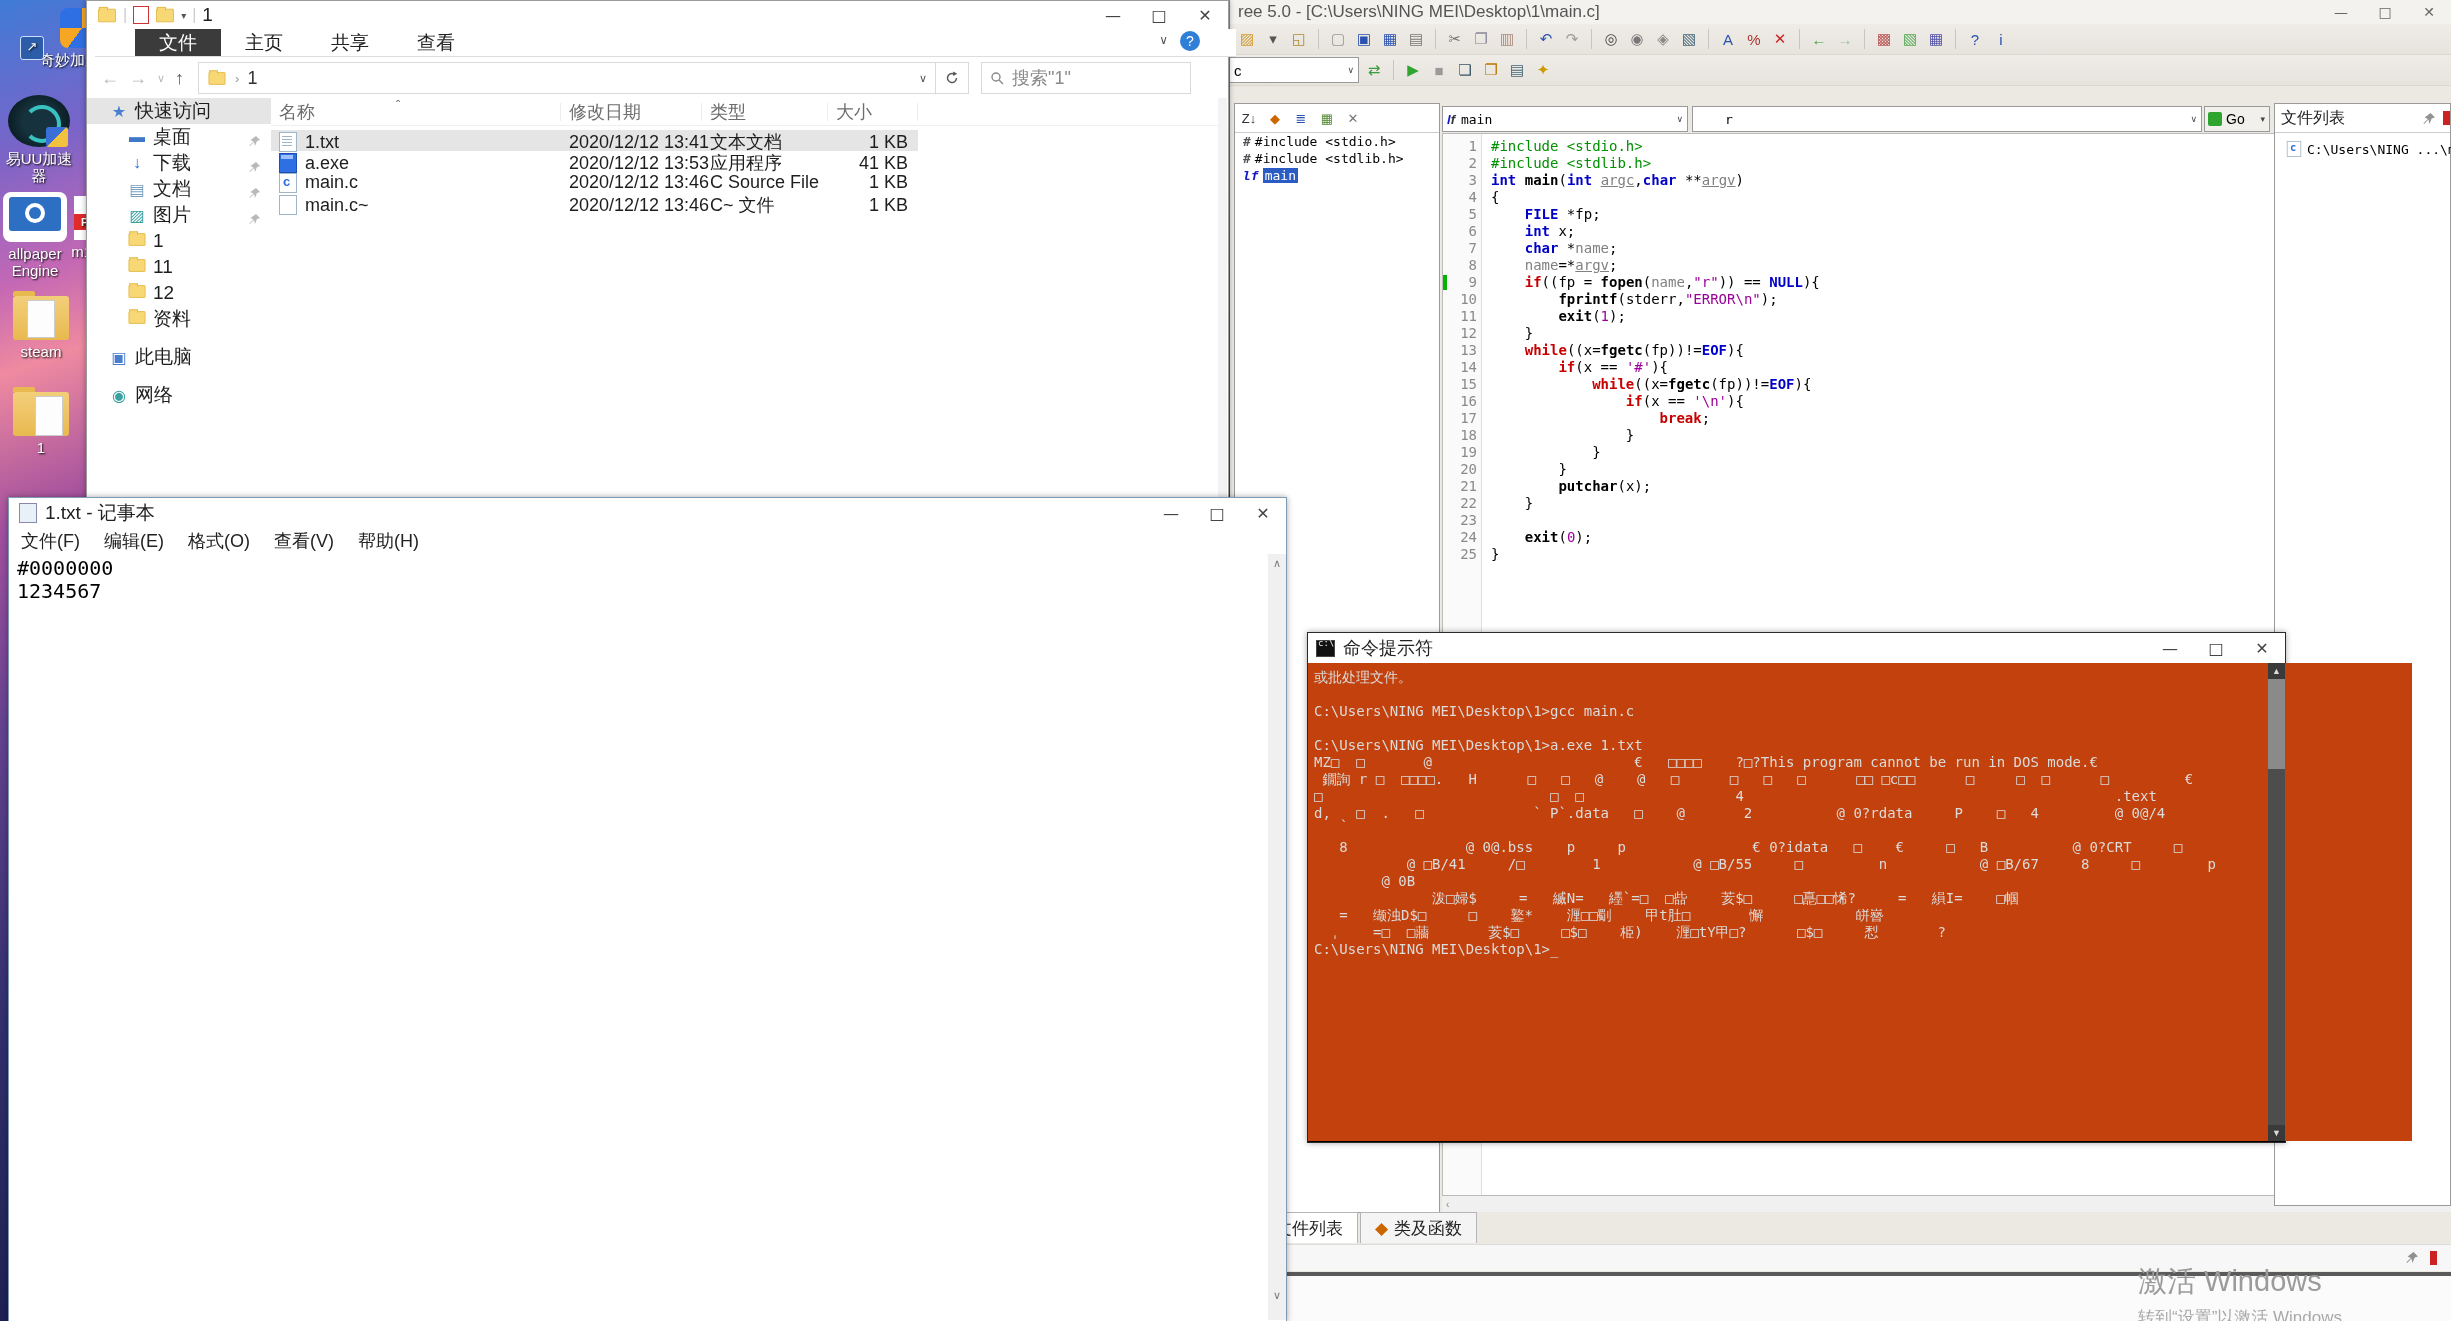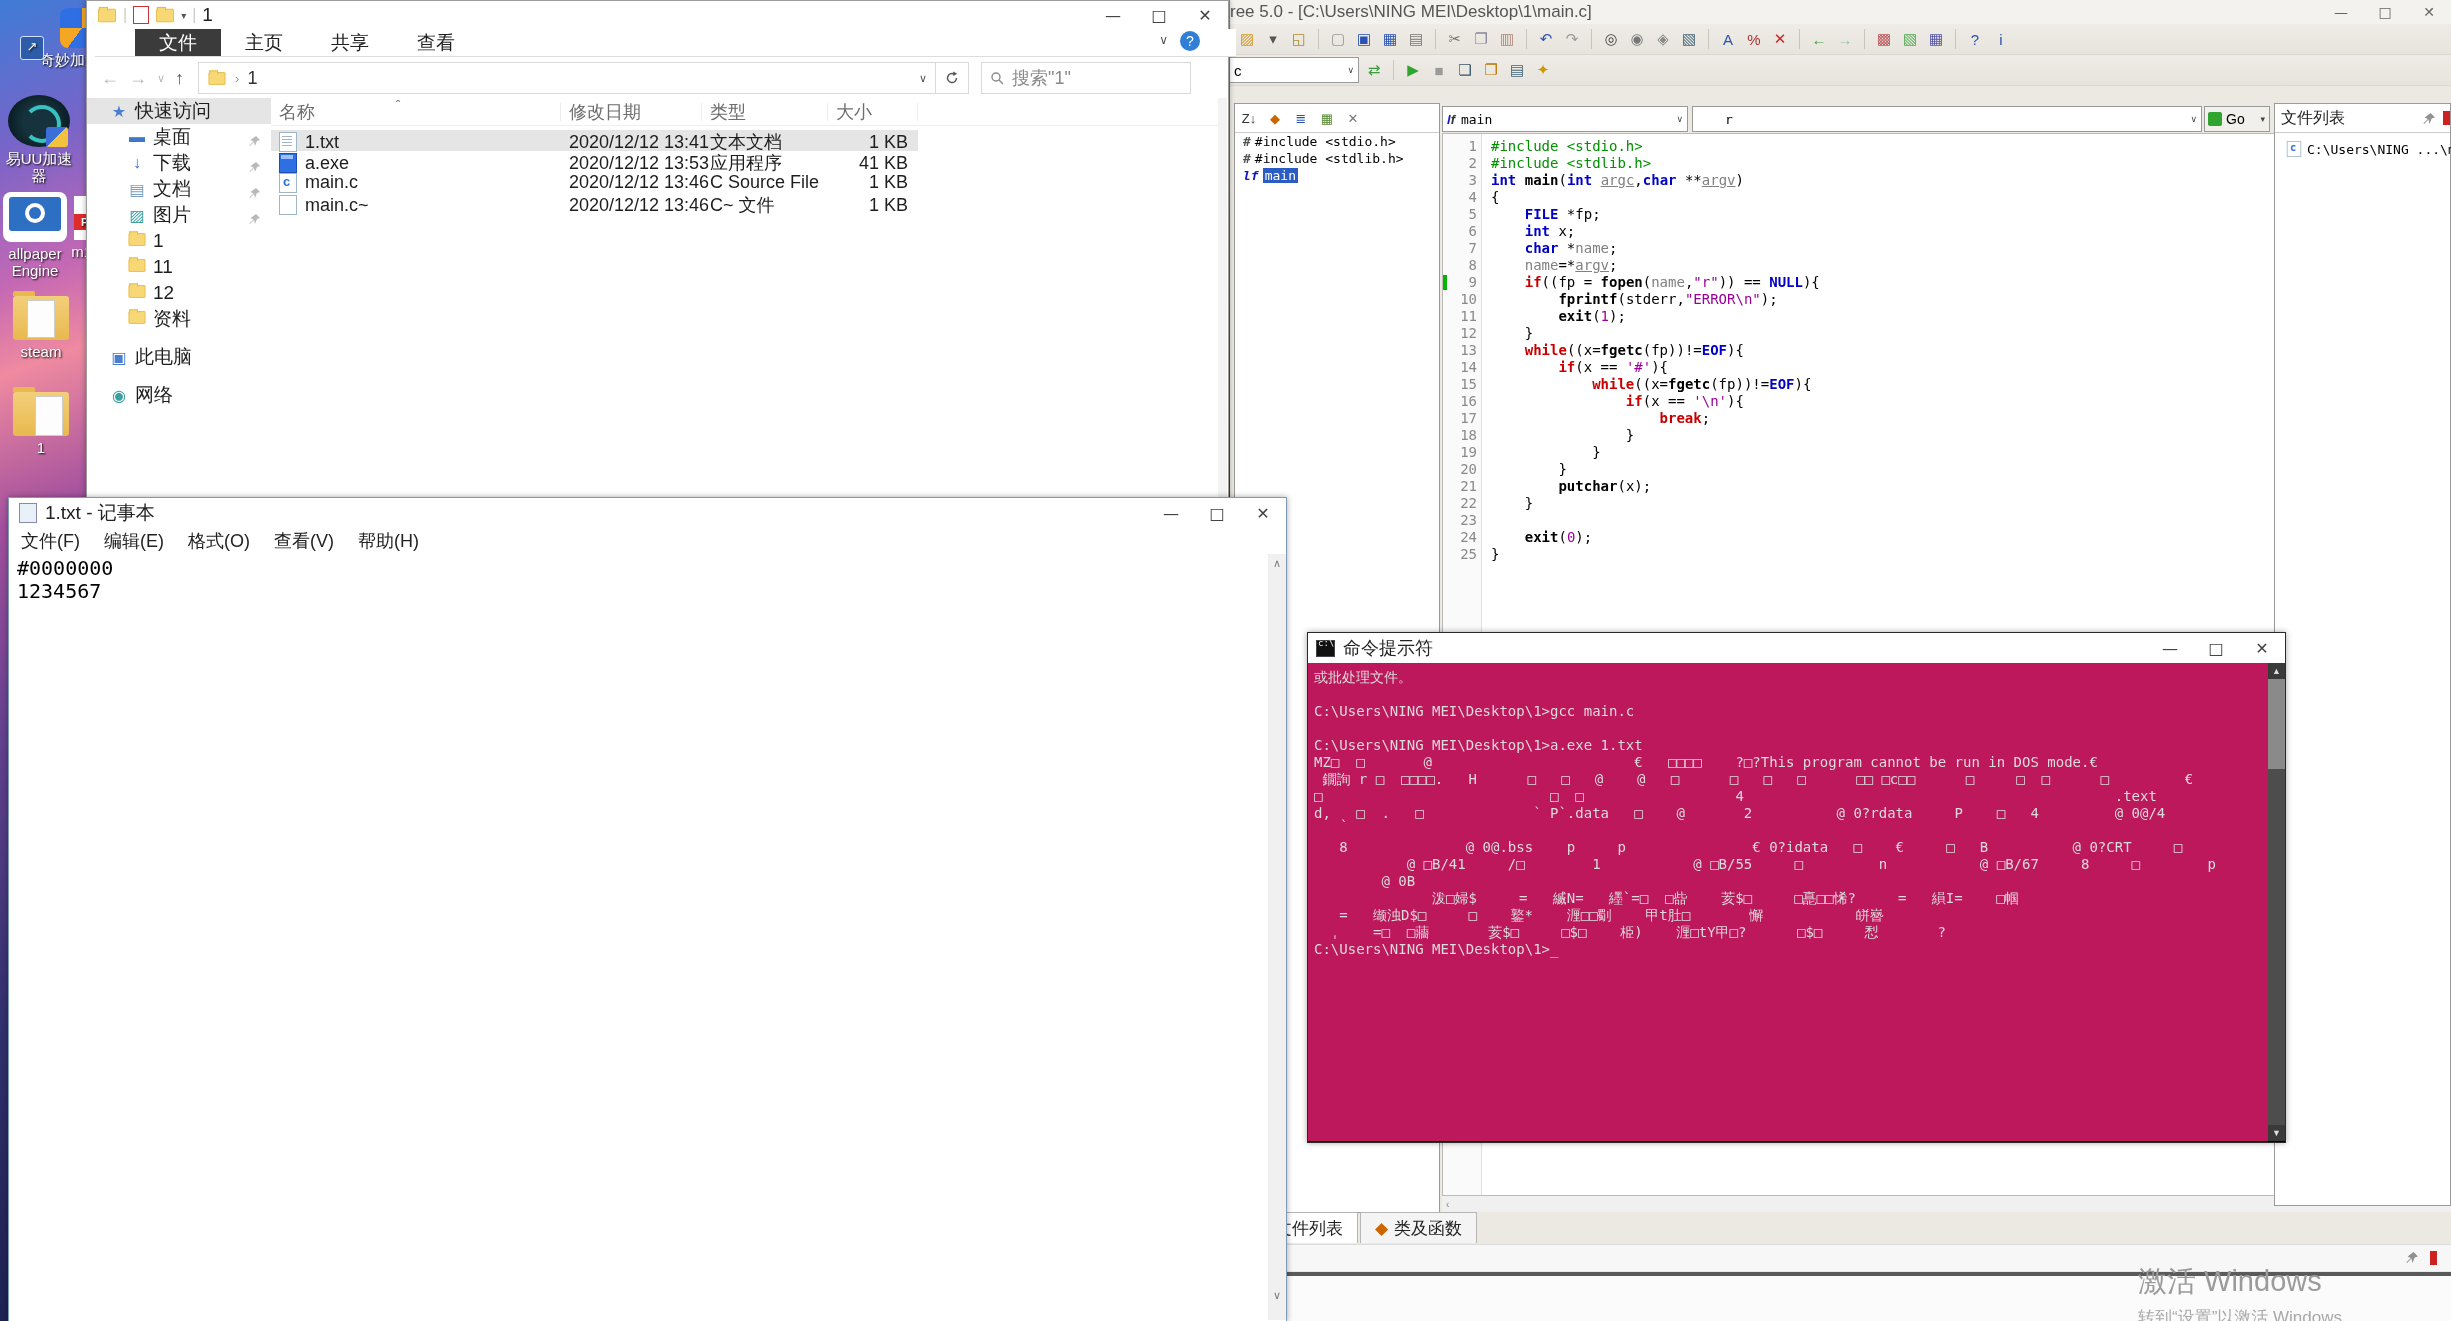--- a/index.html
+++ b/index.html
@@ -59,21 +59,21 @@
   
   #notepad{left:8px;top:497px;width:1277px;height:823px;border-color:#7e9bb5;}
   #np-menu{position:absolute;left:0;top:30px;width:100%;height:26px;background:#fff;border-bottom:1px solid #eee;display:flex;align-items:center;gap:0;font-size:18px;color:#222;}
   #np-menu span{padding:0 12px;}
   #np-body{position:absolute;left:0;top:56px;width:1258px;height:766px;background:#fff;
     font-family:"DejaVu Sans Mono","Liberation Mono",monospace;font-size:20px;color:#000;line-height:23px;padding:3px 0 0 8px;box-sizing:border-box;}
   #np-vscroll{position:absolute;right:0;top:56px;width:18px;height:766px;background:#f0f0f0;color:#7a7a7a;font-size:11px;}
   
   #devcpp{left:1230px;top:0;width:1221px;height:1321px;background:#ece9e3;border:none;box-shadow:none;}
   #dev-title{height:24px;display:flex;align-items:center;background:#f4f2ee;}
-  #dev-title .tb-title{font-size:17px;color:#555;}
+  #dev-title .tb-title{font-size:17px;color:#555;margin-left:8px;}
   #dev-title .winctl span{height:24px;width:44px;font-size:14px;color:#666;}
   .dev-toolbar{display:flex;align-items:center;gap:4px;padding-left:6px;height:30px;
     background:linear-gradient(#efece7,#e7e4de);border-bottom:1px solid #dcd8d0;}
   .ticon{width:22px;height:22px;border-radius:3px;display:flex;align-items:center;justify-content:center;
     font-size:15px;background:transparent;}
   .tsep{width:1px;height:20px;background:#c9c5bc;margin:0 4px;}
   .dev-combo{height:24px;background:#fff;border:1px solid #9a9a9a;display:flex;align-items:center;position:relative;font-size:15px;}
   .dev-combo .cv{font-size:9px;color:#444;position:absolute;right:4px;}
   #dev-panelrow{position:absolute;left:0;top:103px;width:100%;height:30px;}
   .lf{color:#1515c8;font-weight:bold;font-style:italic;font-size:13px;}
@@ -105,21 +105,21 @@
   .dtab{height:30px;display:flex;align-items:center;gap:6px;padding:0 14px;border:1px solid #b5b5b5;border-bottom:none;background:#f4f4f4;font-size:17px;color:#222;}
   .dtab.active{background:#fff;}
   #dev-pinrow{position:absolute;left:0;top:1244px;width:100%;height:26px;background:#f7f7f7;border-top:1px solid #dcdcdc;}
   #dev-divider{position:absolute;left:0;top:1272px;width:100%;height:4px;background:#5a5a5a;}
   #dev-bottom{position:absolute;left:0;top:1276px;width:100%;height:45px;background:#fbfbfb;}
   
   #cmd{left:1307px;top:632px;width:977px;height:509px;border:1px solid #2a2a2a;background:#000;}
   #cmd .titlebar{height:30px;background:#fff;}
   .cmd-icon{width:17px;height:15px;background:#111;border:1px solid #444;margin:0 8px 0 8px;position:relative;}
   .cmd-icon:before{content:"c:\\";position:absolute;left:1px;top:-3px;color:#eee;font-size:9px;font-family:"DejaVu Sans Mono",monospace;}
-  #cmd-body{position:absolute;left:0;top:30px;width:977px;height:478px;background:#be185d;overflow:hidden;padding:6px 0 0 6px;box-sizing:border-box;}
+  #cmd-body{position:absolute;left:0;top:30px;width:1104px;height:478px;background:#c2410c;overflow:hidden;padding:6px 0 0 6px;box-sizing:border-box;}
   .cmd-line{white-space:pre;font-family:"DejaVu Sans Mono","Liberation Mono",monospace;font-size:14px;line-height:17px;color:#dcdcdc;}
   #cmd-vscroll{position:absolute;right:0;top:30px;width:17px;height:478px;background:#4d4d4d;}
   #cmd-vscroll .arr{height:16px;display:flex;align-items:center;justify-content:center;color:#ddd;font-size:9px;background:#3a3a3a;}
   #cmd-vscroll .thumb{position:absolute;left:0;top:16px;width:100%;height:90px;background:#8a8a8a;}
   #cmd-vscroll .arr.dn{position:absolute;bottom:0;width:100%;}
   
   #watermark{left:2138px;top:1262px;z-index:99;color:#9b9b9b;pointer-events:none;}
   #watermark .l1{font-size:29px;font-weight:300;}
   #watermark .l2{font-size:17px;color:#a8a8a8;margin-top:4px;}
   .svgpin{opacity:.8}

